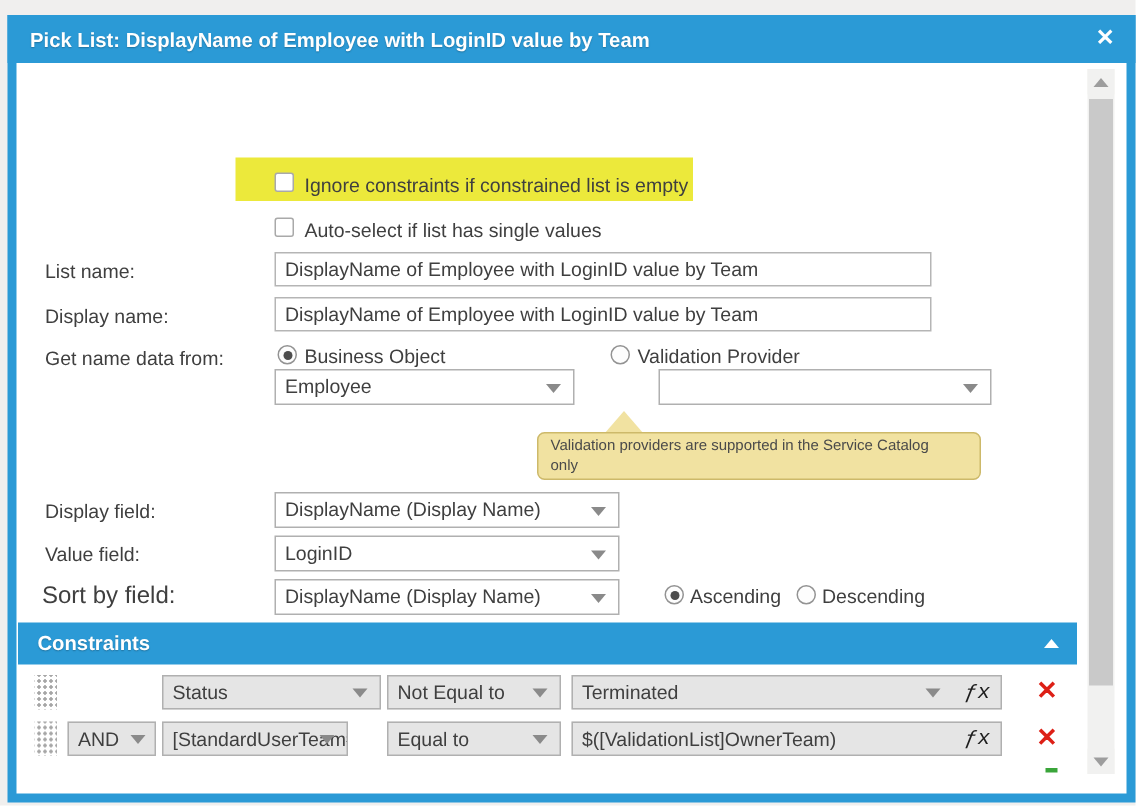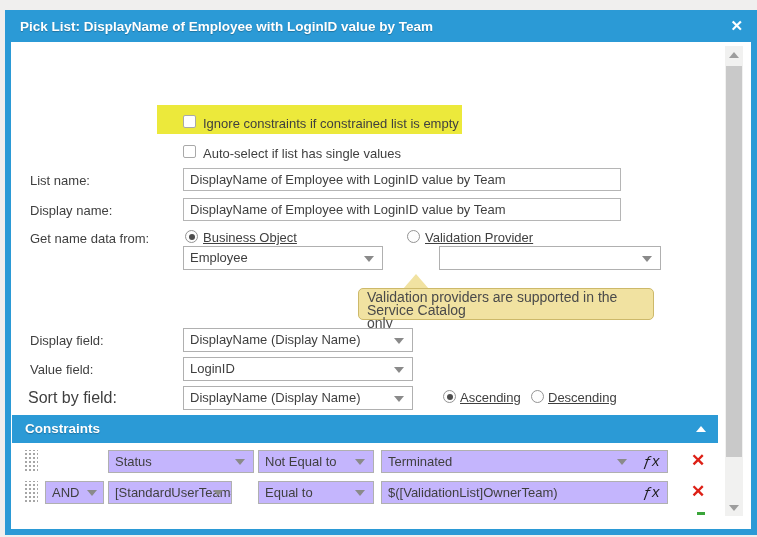--- a/index.html
+++ b/index.html
@@ -26,46 +26,46 @@
 
   .fld-label { position:absolute; left:19px; color:#3f3f3f; }
   .txtinput { position:absolute; left:172px; width:438px; height:23px; border:1px solid #b5b5b5;
               background:#fff; font-family:"Liberation Sans",sans-serif; font-size:13px; color:#3f3f3f;
               padding:0 6px; line-height:21px; white-space:nowrap; overflow:hidden; }
 
   .radio { position:absolute; width:13px; height:13px; border:1px solid #939393; border-radius:50%;
            background:#fdfdfd; }
   .radio.sel::after { content:""; position:absolute; left:2.5px; top:2.5px; width:6px; height:6px;
            border-radius:50%; background:#4d4d4d; }
-  .radio-label { position:absolute; color:#3f3f3f;text-decoration:underline; }
+  .radio-label { position:absolute; color:#3f3f3f; }
 
   .dropdown { position:absolute; height:24px; border:1px solid #b0b0b0; background:#fff;
               line-height:22px; padding:0 22px 0 6px; color:#3f3f3f; white-space:nowrap; overflow:hidden; }
   .dd-arrow { position:absolute; right:8px; top:9px; width:0; height:0;
               border-left:5px solid transparent; border-right:5px solid transparent;
               border-top:6px solid #8a8a8a; }
 
   .tooltip { position:absolute; left:347px; top:246px; width:296px; height:32px; background:#f1e2a1;
-             border:1px solid #cdb96a; border-radius:5px; padding:2px 8px; font-size:14px;
+             border:1px solid #cdb96a; border-radius:5px; padding:2px 8px; font-size:10px;
              line-height:13px; color:#4a4a4a; }
   .tooltip-arrow { position:absolute; left:392px; top:232px; width:0; height:0;
              border-left:13px solid transparent; border-right:13px solid transparent;
              border-bottom:15px solid #f1e2a1; }
 
   .constraints-bar { position:absolute; left:1px; top:373px; width:706px; height:28px; background:#2b9ad6; }
   .constraints-bar .bar-title { color:#fff; font-weight:bold; font-size:13.5px; line-height:28px;
              padding-left:13px; text-shadow:0 1px 1px rgba(0,0,0,.25); }
   .collapse-tri { position:absolute; right:12px; top:11px; width:0; height:0;
              border-left:5px solid transparent; border-right:5px solid transparent;
              border-bottom:6px solid #fff; }
 
   .drag-handle { position:absolute; left:12px; width:15px; height:23px;
              background-image:radial-gradient(circle, #a6a6a6 1px, transparent 1.3px);
              background-size:4px 4px; background-position:1px 2px; }
-  .combo { position:absolute; height:23px; border:1px solid #b0b0b0; background:#c4b5fd;
+  .combo { position:absolute; height:23px; border:1px solid #b0b0b0; background:#e5e5e5;
              line-height:21px; padding:0 6px; color:#3f3f3f; white-space:nowrap; overflow:hidden; }
   .fx { position:absolute; font-family:Liberation Mono, monospace; font-style:italic; font-size:14px;
         color:#1d1d1d; top:1px; cursor:pointer; }
   .del-x { position:absolute; left:677px; width:20px; height:20px; color:#dd2016; font-weight:bold;
            font-size:17px; line-height:20px; text-align:center; cursor:pointer; }
 
   .scrollbar { position:absolute; left:714px; top:4px; width:18px; height:470px; background:#f1f1f0; }
   .sb-btn { position:absolute; left:0; width:18px; height:17px; background:#f1f1f0; }
   .sb-up { top:0; } .sb-down { bottom:0; }
   .tri-up { position:absolute; left:4px; top:6px; width:0; height:0;

